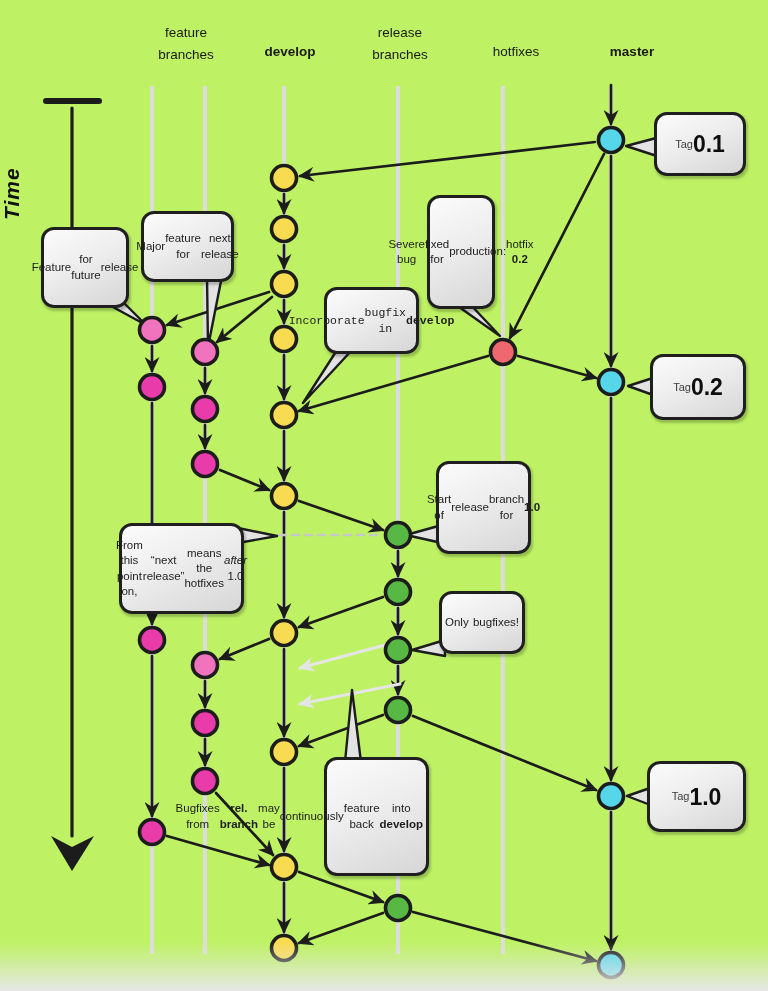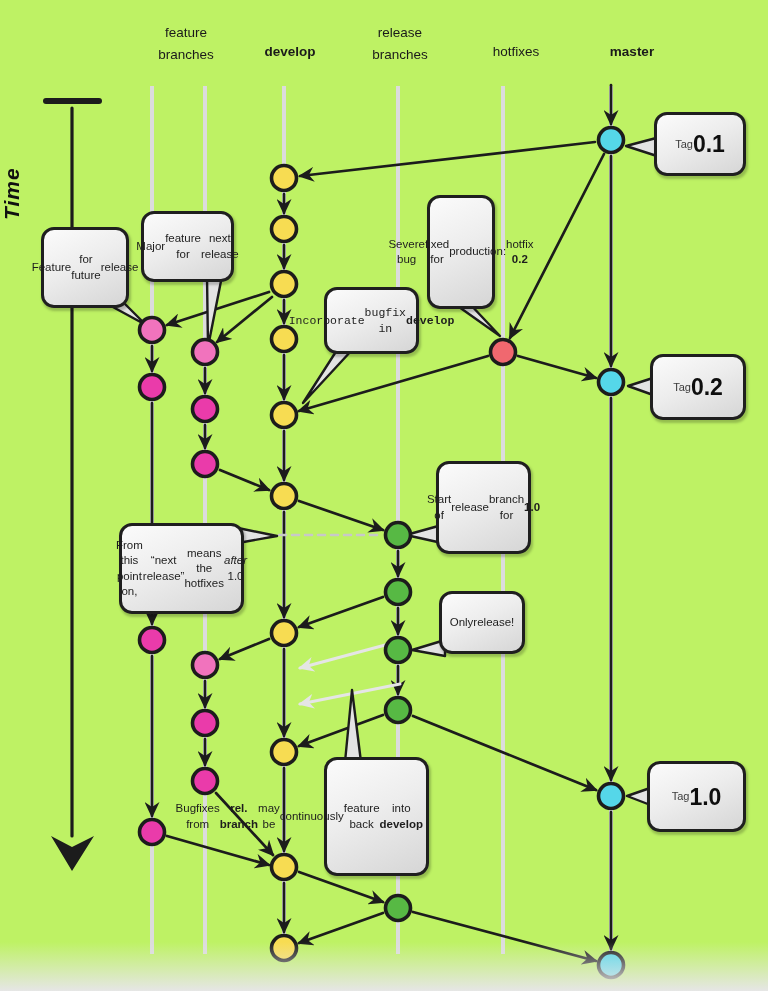--- a/index.html
+++ b/index.html
@@ -177,23 +177,23 @@
         <div><span>release</span></div>
         <div><span>branch for</span></div>
         <div><span class="b">1.0</span></div>
       </div>
       <div class="callout" style="left: 119px; top: 511px; width: 125px; height: 91px; margin-top: 12px;">
         <div><span>From this point on,</span></div>
         <div><span>“next release”</span></div>
         <div><span>means the hotfixes</span></div>
         <div><span class="i">after</span><span> 1.0</span></div>
       </div>
-      <div class="callout" style="left: 439px; top: 591px; width: 86px; height: 63px;">
+      <div class="callout" style="left: 439px; top: 591px; width: 86px; height: 63px; justify-content: space-between;">
         <div><span>Only</span></div>
-        <div><span>release!</span></div>
+        <div><span>bugfixes!</span></div>
       </div>
       <div class="callout" style="left: 324px; top: 757px; width: 105px; height: 119px; justify-content: flex-end;">
         <div><span>Bugfixes from</span></div>
         <div><span class="b">rel. branch</span></div>
         <div><span>may be</span></div>
         <div><span>continuously</span></div>
         <div><span>feature back</span></div>
         <div><span>into </span><span class="b">develop</span></div>
       </div>
       <div class="callout tag" style="left: 647px; top: 761px; width: 99px; height: 71px;">

